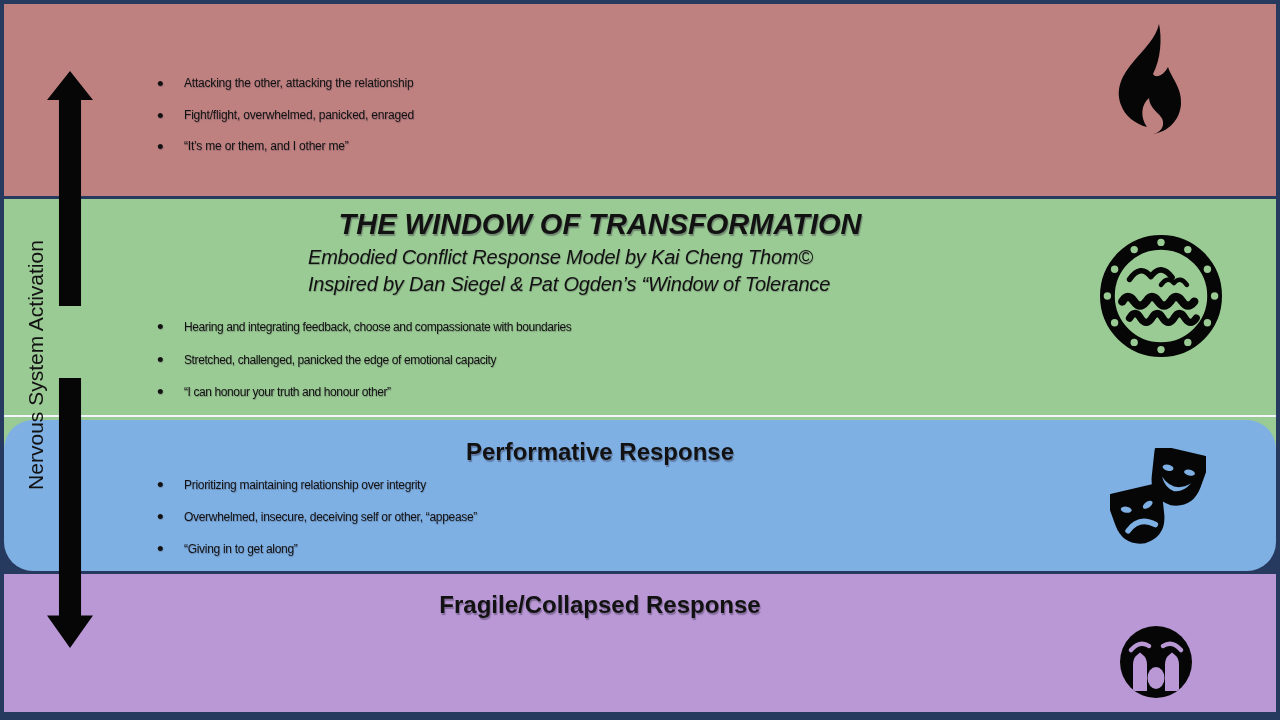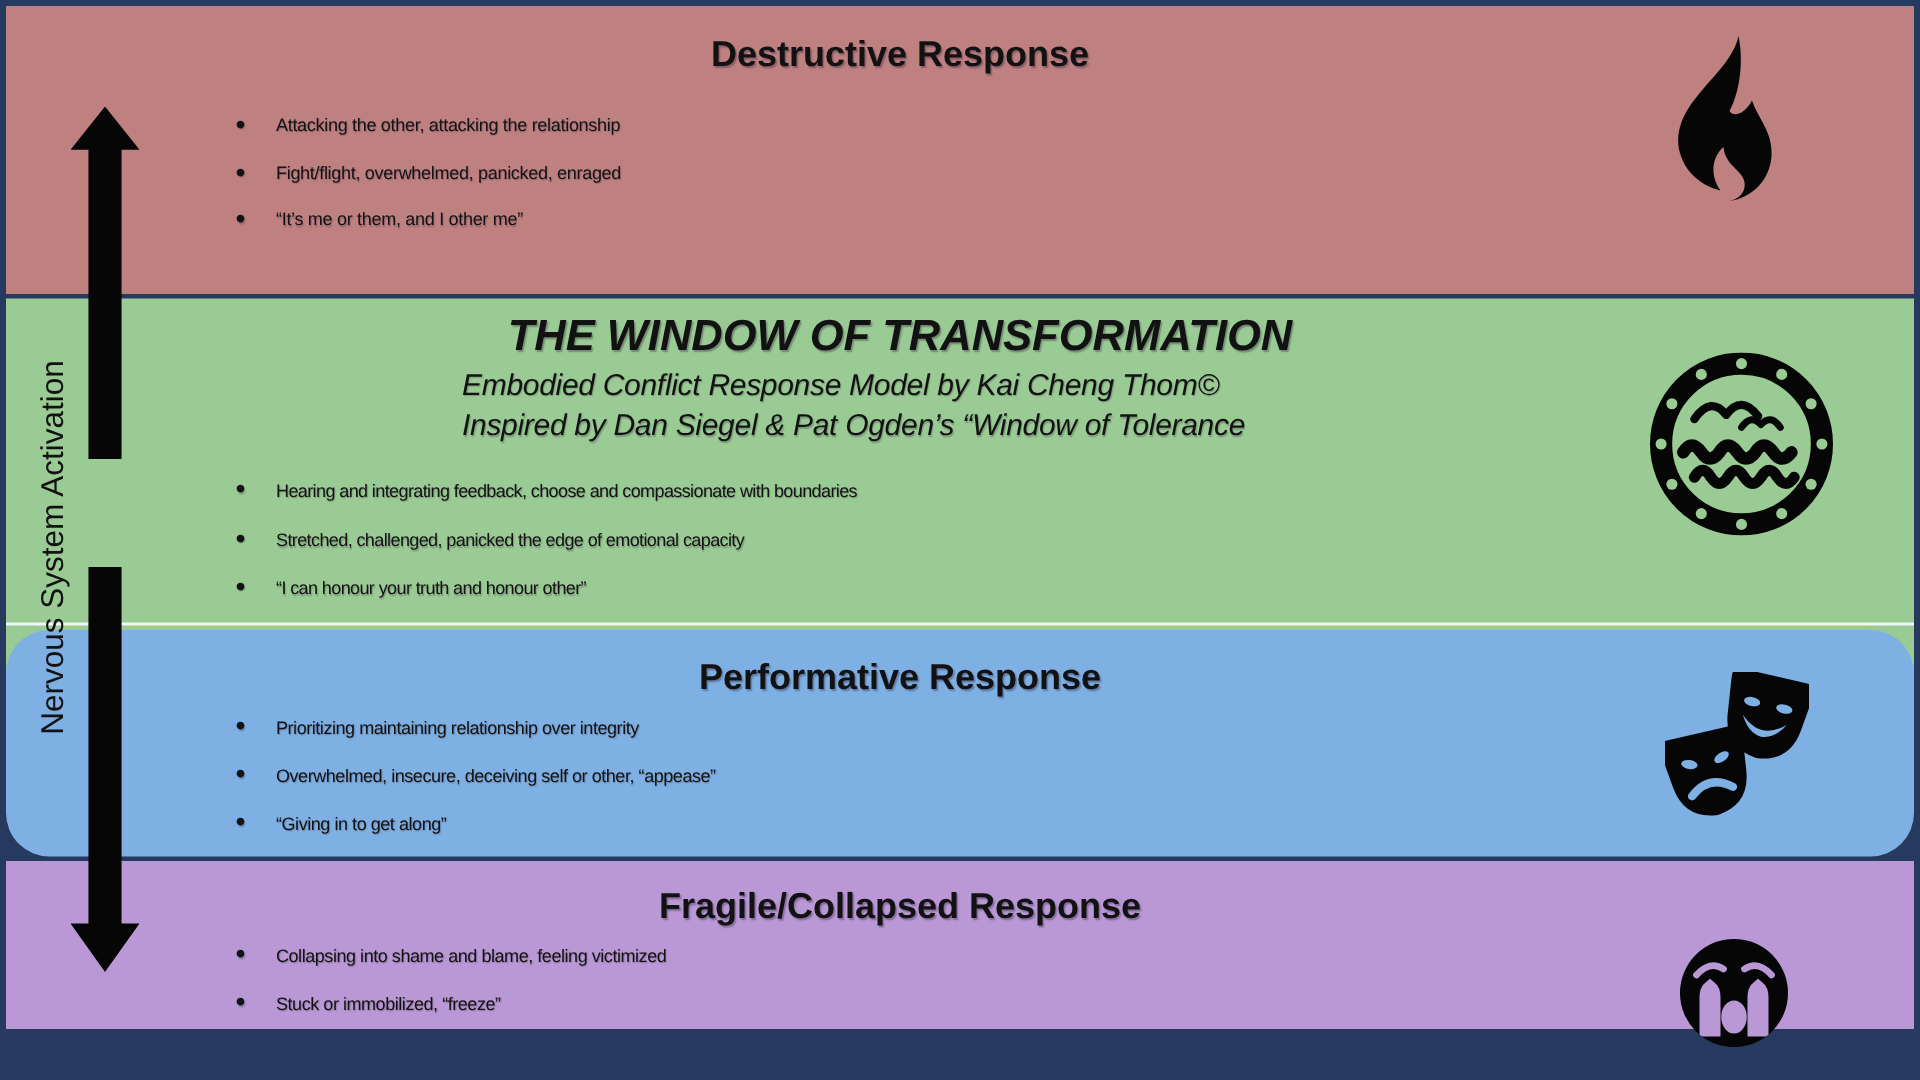--- a/index.html
+++ b/index.html
@@ -6,21 +6,21 @@
   .slide{
     position:relative;width:1280px;height:720px;overflow:hidden;
     background:var(--navy,#26395E);
     font-family:"Liberation Sans",sans-serif;
     color:var(--ink,#121212);
   }
   .band{position:absolute;left:4px;width:1272px;}
   .band--red{top:4px;height:192px;background:var(--red,#BF8080);}
   .band--green{top:199px;height:250px;background:var(--green,#9BCB94);}
   .band--blue{top:420px;height:151px;background:var(--blue,#7EB0E4);border-radius:29px;}
-  .band--purple{top:574px;height:112px;background:var(--purple,#B998D5);}
+  .band--purple{top:574px;height:138px;background:var(--purple,#B998D5);}
   .hairline{position:absolute;left:4px;width:1272px;top:415px;height:2px;background:var(--hairline,#F2F5FA);}
 
   h1,h2,p,ul{margin:0;padding:0;}
   .band-title{
     position:absolute;left:136px;right:216px;text-align:center;
     font-size:24px;font-weight:bold;line-height:30px;
     text-shadow:1px 1.5px 1px rgba(45,35,60,.38);
   }
   .band--red  .band-title{top:18px;}
   .band--blue .band-title{top:17px;}
@@ -78,21 +78,20 @@
     font-size:21px;line-height:28px;text-align:center;color:#121212;
     white-space:nowrap;
   }
 </style>
 </head>
 <body>
 
 <div class="slide">
 
   <section class="band band--red">
-    <h2 class="band-title">Destructive Response</h2>
     <ul class="bullets bullets--red">
       <li class="bullet">Attacking the other, attacking the relationship</li>
       <li class="bullet">Fight/flight, overwhelmed, panicked, enraged</li>
       <li class="bullet">“It’s me or them, and I other me”</li>
     </ul>
     <svg class="icon icon--flame" viewBox="0 0 78 112" aria-hidden="true">
       <path class="f-ink" d="M55 0
         C 52 14 40 25 30 37
         C 18 51 11 65 17 81
         C 21 92 31 100 43 103
@@ -158,24 +157,20 @@
         <path class="f-ink" d="M7 2 H51 Q58 2 57 9 L54 34 Q51 56 29 58 Q7 56 4 34 L1 9 Q0 2 7 2 Z"></path>
         <ellipse class="f-blue" cx="18" cy="21" rx="5.5" ry="3" transform="rotate(22 18 21)"></ellipse>
         <ellipse class="f-blue" cx="40" cy="21" rx="5.5" ry="3" transform="rotate(-22 40 21)"></ellipse>
         <path class="s-blue" stroke-width="5.5" d="M15 42 Q29 30 43 42"></path>
       </g>
     </svg>
   </section>
 
   <section class="band band--purple">
     <h2 class="band-title">Fragile/Collapsed Response</h2>
-    <ul class="bullets bullets--purple">
-      <li class="bullet">Collapsing into shame and blame, feeling victimized</li>
-      <li class="bullet">Stuck or immobilized, “freeze”</li>
-    </ul>
     <svg class="icon icon--cry" viewBox="0 0 74 74" aria-hidden="true">
       <defs>
           <clipPath id="cryclip">
             <circle cx="37" cy="37" r="36"></circle>
           </clipPath>
         </defs>
       <circle class="f-ink" cx="37" cy="37" r="36"></circle>
       <g clip-path="url(#cryclip)">
         <path class="s-purple" stroke-width="4.5" d="M12 25 Q21 15 30 21"></path>
         <path class="s-purple" stroke-width="4.5" d="M44 21 Q53 15 62 25"></path>

